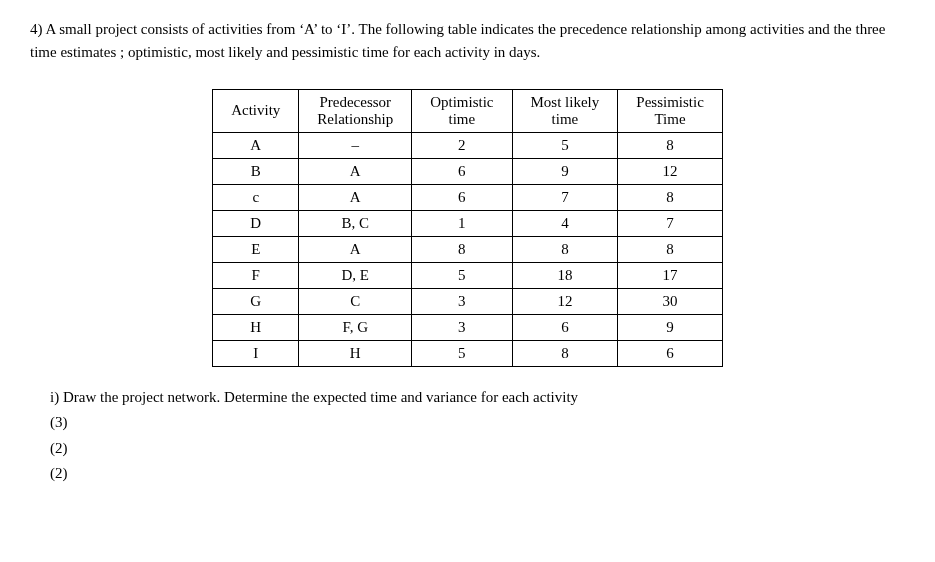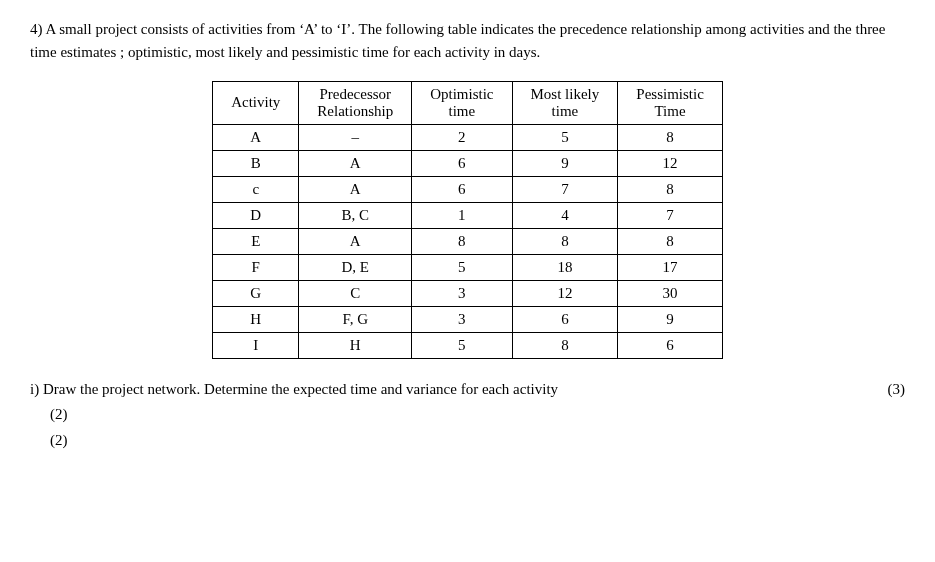--- a/index.html
+++ b/index.html
@@ -11,50 +11,51 @@
       background: #ffffff;
       font-family: "Times New Roman", Times, serif;
       font-size: 15px;
       color: #000;
       width: 935px;
       min-height: 562px;
       padding: 18px 30px 18px 30px;
     }
     .question-text {
       line-height: 1.55;
-      margin-bottom: 16px;
       font-size: 15px;
     }
     .table-wrapper {
       display: flex;
       justify-content: center;
       margin-bottom: 18px;
     }
     table {
       border-collapse: collapse;
       font-size: 15px;
+      margin-top: 24px;
     }
     table td, table th {
       border: 1px solid #000;
       padding: 4px 18px;
       text-align: center;
       vertical-align: middle;
     }
     table thead tr th {
       font-weight: normal;
       vertical-align: middle;
     }
     .sub-questions {
       font-size: 15px;
       line-height: 1.7;
     }
     .sub-question-line {
       display: flex;
       justify-content: space-between;
       align-items: baseline;
+      flex-direction: column;
     }
     .marks {
       white-space: nowrap;
       margin-left: 20px;
     }
   </style>
 </head>
 <body>
 
 <div class="question-text"><span>4) </span><span>A small project consists of activities from ‘A’ to ‘I’. The following table indicates the precedence relationship among activities and the three time estimates ; optimistic, most likely and pessimistic time for each activity in days.</span></div>

